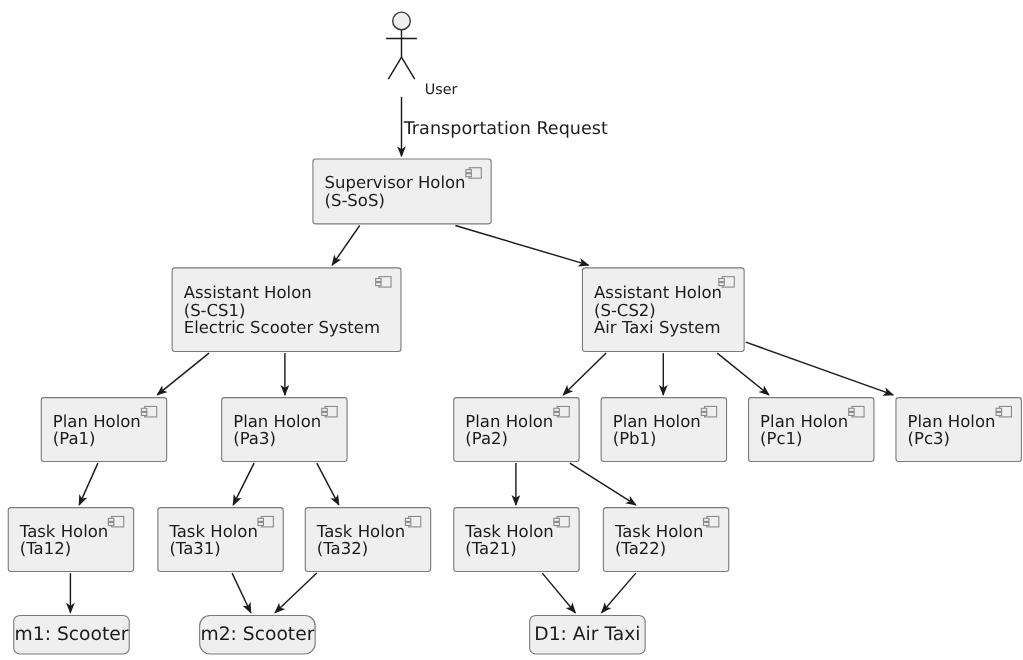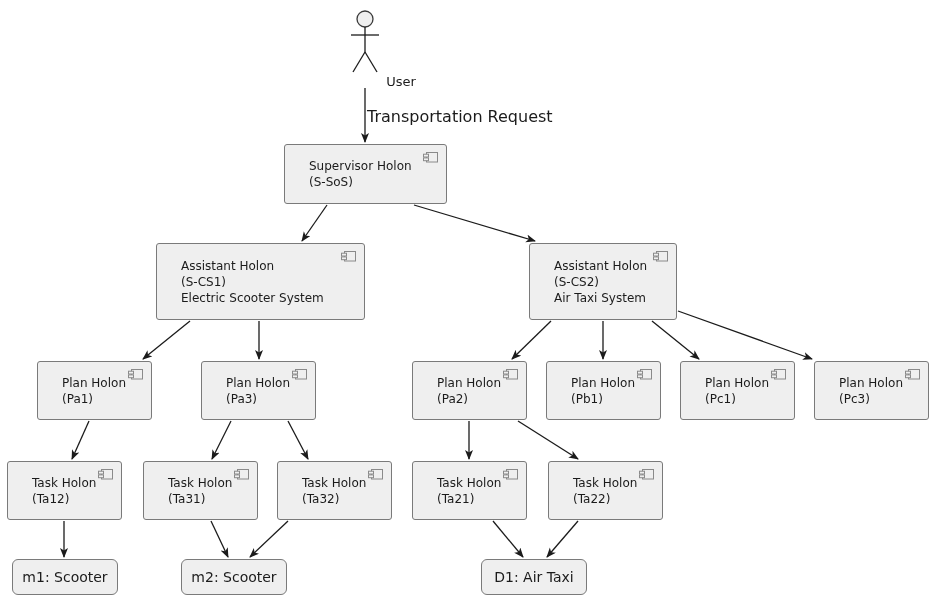--- a/index.html
+++ b/index.html
@@ -33,33 +33,33 @@
     border-radius: 2px;
   }
   .node.component {
     border-radius: 3px;
   }
   .node.artifact {
     border-radius: 6px;
   }
   .node-label {
     position: absolute;
-    left: 24px;
+    left: 10px;
     top: 50%;
     transform: translateY(-50%);
-    font-size: 12px;
+    font-size: 15px;
     line-height: 16px;
     color: #1b1b1b;
     white-space: pre;
   }
   .node.artifact .node-label {
     left: 0;
     right: 0;
     text-align: center;
-    font-size: 14px;
+    font-size: 17px;
   }
   .comp-icon {
     position: absolute;
     right: 7px;
     top: 6px;
     width: 17px;
     height: 13px;
   }
   .actor-wrap {
     position: absolute;
@@ -251,21 +251,21 @@
           <rect x="4.5" y="1.5" width="11" height="9.5" fill="#efefef" stroke="#8a8a8a"></rect>
           <rect x="1.5" y="3.2" width="5" height="2.8" fill="#efefef" stroke="#8a8a8a"></rect>
           <rect x="1.5" y="6.9" width="5" height="2.8" fill="#efefef" stroke="#8a8a8a"></rect>
         </svg>
         <span class="node-label">Task Holon
 (Ta22)</span>
       </div>
       <div class="node artifact" style="left: 12px; top: 559px; width: 106px; height: 36px;">
         <span class="node-label">m1: Scooter</span>
       </div>
-      <div class="node artifact" style="left: 181px; top: 559px; width: 106px; height: 36px;">
+      <div class="node artifact" style="left: 181px; top: 559px; width: 106px; height: 36px; border-radius: 10px;">
         <span class="node-label">m2: Scooter</span>
       </div>
       <div class="node artifact" style="left: 481px; top: 559px; width: 106px; height: 36px; padding-left: 44px;">
         <span class="node-label">D1: Air Taxi</span>
       </div>
     </div>
   <div id="label-layer">
       <span class="edge-label" style="left: 367px; top: 107px;">Transportation Request</span>
     </div>
 

